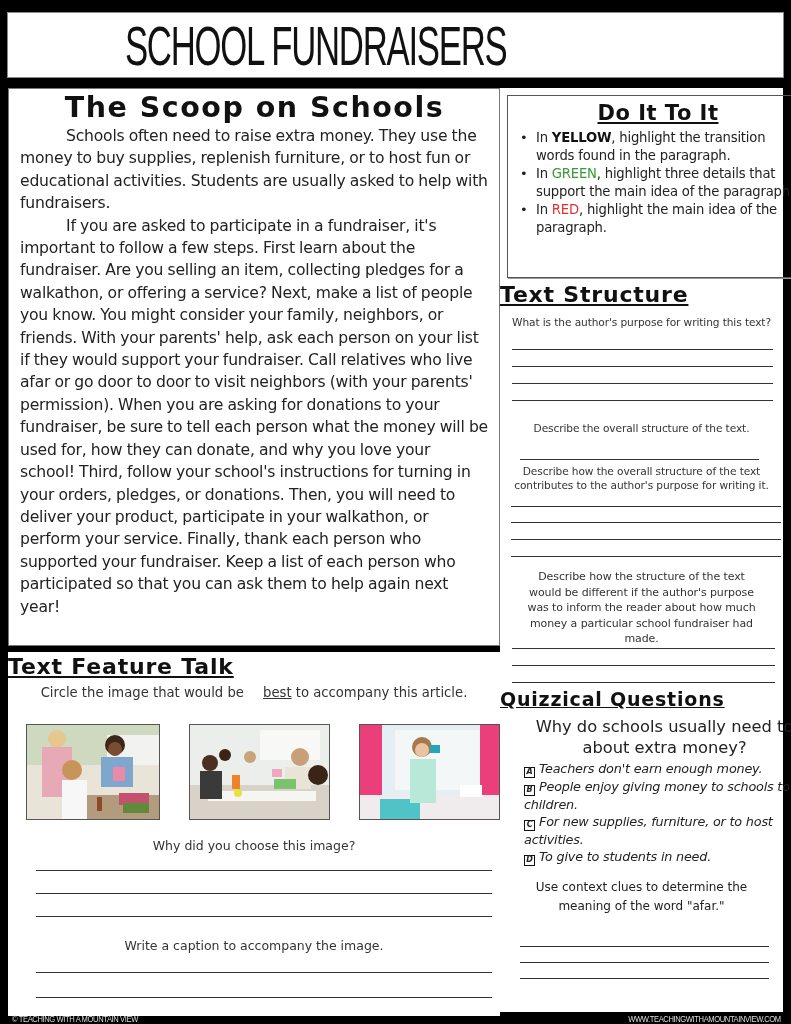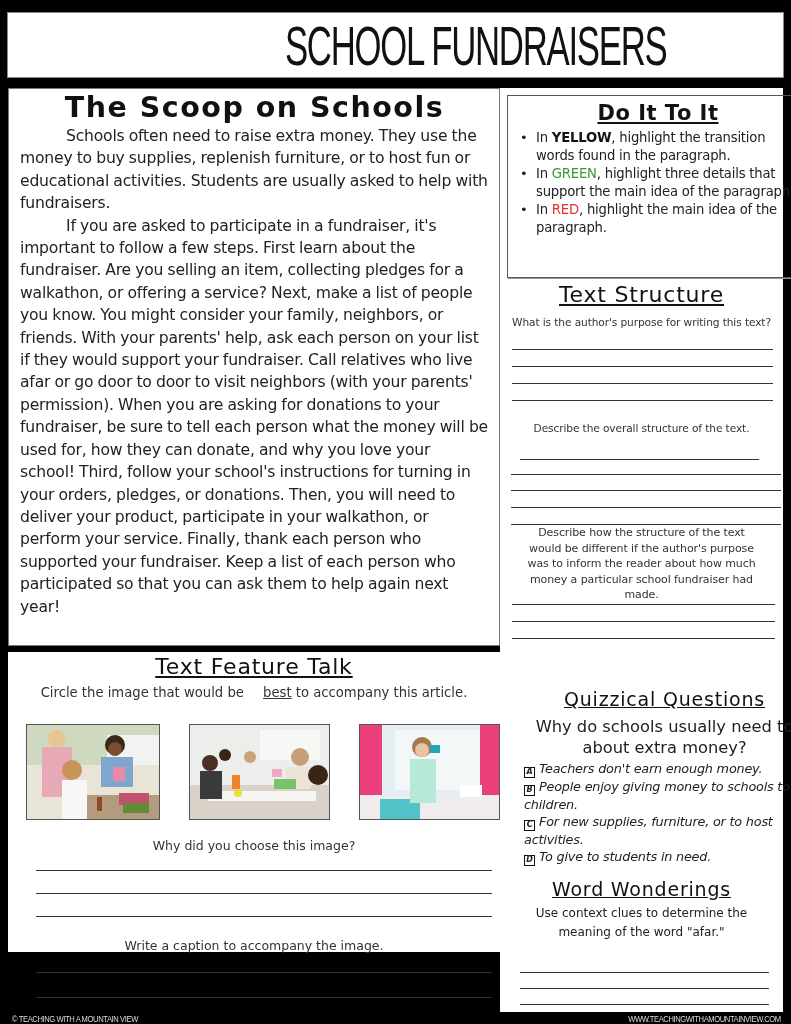--- a/index.html
+++ b/index.html
@@ -1,45 +1,45 @@
 <!DOCTYPE html>
 <html><head>
 <meta charset="utf-8">
 <style>
   * { box-sizing: border-box; margin: 0; padding: 0; }
   html, body { width: 791px; height: 1024px; overflow: hidden; }
   body { background: #000; position: relative; font-family: "DejaVu Sans", sans-serif; color: #222; }
 
-  .title-bar { position: absolute; left: 7px; top: 12px; width: 777px; height: 66px; background: #fff; border: 1px solid #888; display: flex; align-items: center; justify-content: flex-end; }
+  .title-bar { position: absolute; left: 7px; top: 12px; width: 777px; height: 66px; background: #fff; border: 1px solid #888; display: flex; align-items: center; justify-content: flex-start; }
   .title-bar h1 { font-family: "Liberation Sans", sans-serif; font-weight: 400; font-size: 56px; letter-spacing: -2px; transform: scaleX(0.62); white-space: nowrap; color: #111; }
 
   .article { position: absolute; left: 8px; top: 88px; width: 492px; height: 558px; background: #fff; border: 1px solid #777; overflow: hidden; padding: 2px 10px 0 11px; }
   .article h2 { font-family: "DejaVu Sans", sans-serif; font-weight: 900; font-size: 28.5px; text-align: center; letter-spacing: 1.5px; line-height: 34px; color: #111; }
   .article p { font-size: 15.6px; line-height: 22.4px; color: #222; letter-spacing: -0.2px; word-spacing: -0.5px; }
   .article p.indent { text-indent: 46px; }
   .article-shadow { position: absolute; left: 0; top: 640px; width: 505px; height: 12px; background: #000; }
 
   .right-panel { position: absolute; left: 500px; top: 88px; width: 283px; height: 924px; background: #fff; }
   .doit { position: absolute; left: 7px; top: 7px; width: 300px; height: 183px; border: 1.5px solid #555; box-shadow: 1px 1px 0 #999; padding: 4px 8px 0 10px; }
   .doit h3 { font-weight: 700; font-size: 21px; text-align: center; text-decoration: underline; letter-spacing: 0.5px; line-height: 26px; color: #111; }
   .doit ul { list-style: none; margin-top: 3px; }
   .doit li { position: relative; padding-left: 18px; font-size: 13.2px; line-height: 18px; color: #222; letter-spacing: -0.2px; }
   .doit li::before { content: "•"; position: absolute; left: 2px; top: 0; font-size: 13px; }
   .c-yellow { font-weight: 700; color: #111; }
   .c-red { color: #e53030; }
   .c-green { color: #3c9a36; }
 
-  .sec-head { font-weight: 400; font-size: 22px; text-align: center; text-decoration: underline; letter-spacing: 0.8px; color: #111; line-height: 26px; }
+  .sec-head { font-weight: 700; font-size: 22px; text-decoration: underline; letter-spacing: 0.8px; color: #111; line-height: 26px; }
   .small-q { font-size: 10.6px; text-align: center; color: #333; line-height: 14px; letter-spacing: -0.1px; }
   .wline { height: 0; border-top: 1.5px solid #333; }
 
   .ts { position: absolute; left: 0; top: 192px; width: 283px; }
   .ts .sec-head { margin-top: 2px; }
 
-  .bottom-left { position: absolute; left: 8px; top: 652px; width: 492px; height: 300px; background: #fff; }
+  .bottom-left { position: absolute; left: 8px; top: 652px; width: 492px; height: 364px; background: #fff; }
   .tft-head { position: absolute; top: 2px; left: 0; width: 100%; }
   .tft-instr { position: absolute; top: 33px; left: 0; width: 100%; font-size: 13.2px; text-align: center; color: #333; }
   .tft-instr u { text-decoration: underline; padding-left: 15px; }
   .photo { position: absolute; top: 72px; height: 96px; border: 1px solid #555; overflow: hidden; }
   .q-center { position: absolute; left: 0; width: 100%; text-align: center; font-size: 12.5px; color: #333; }
 
   .footer-left { position: absolute; left: 12px; top: 1013px; font-family: "Liberation Sans", sans-serif; font-size: 9.5px; color: #ddd; letter-spacing: -0.5px; transform: scaleX(0.8); transform-origin: left; white-space: nowrap; }
   .footer-right { position: absolute; right: 10px; top: 1013px; font-family: "Liberation Sans", sans-serif; font-size: 9.5px; color: #ddd; letter-spacing: -0.5px; transform: scaleX(0.8); transform-origin: right; white-space: nowrap; }
 
   .qq { position: absolute; left: 0; top: 598px; width: 329px; }
@@ -81,47 +81,47 @@
     <div style="padding:0 10px 0 12px;">
       <div class="wline" style="margin-top:20px;"></div>
       <div class="wline" style="margin-top:16px;"></div>
       <div class="wline" style="margin-top:16px;"></div>
       <div class="wline" style="margin-top:16px;"></div>
     </div>
     <div class="small-q" style="margin-top:20px;">Describe the overall structure of the text.</div>
     <div style="padding:0 24px 0 20px;">
       <div class="wline" style="margin-top:24px;"></div>
     </div>
+    <div class="small-q" style="margin-top:4px; padding:0 10px;">Describe how the overall structure of the text contributes to the author's purpose for writing it.</div>
     <div style="padding:0 2px 0 11px;">
       <div class="wline" style="margin-top:14px;"></div>
       <div class="wline" style="margin-top:15px;"></div>
       <div class="wline" style="margin-top:16px;"></div>
       <div class="wline" style="margin-top:16px;"></div>
     </div>
-    <div class="small-q" style="margin-top:0; padding:0 22px; line-height:15.5px; font-size:11px;">Describe how the structure of the text would be different if the author's purpose was to inform the reader about how much money a particular school fundraiser had made.</div>
+    <div class="small-q" style="margin-top:12px; padding:0 22px; line-height:15.5px; font-size:11px;">Describe how the structure of the text would be different if the author's purpose was to inform the reader about how much money a particular school fundraiser had made.</div>
     <div style="padding:0 8px 0 12px;">
       <div class="wline" style="margin-top:1px;"></div>
       <div class="wline" style="margin-top:16px;"></div>
       <div class="wline" style="margin-top:16px;"></div>
     </div>
   </div>
 
   <div class="qq">
     <div class="sec-head" style="font-size:19px;">Quizzical Questions</div>
     <div class="question">Why do schools usually need to about extra money?</div>
     <ul>
       <li><span class="opt-box">A</span><span>Teachers don't earn enough money.</span></li>
       <li><span class="opt-box">B</span><span>People enjoy giving money to schools to help children.</span></li>
       <li><span class="opt-box">C</span><span>For new supplies, furniture, or to host activities.</span></li>
       <li><span class="opt-box">D</span><span>To give to students in need.</span></li>
     </ul>
   </div>
 
   <div class="ww">
-    <div class="sec-head" style="font-size:19px;">Word Wonderings</div>
     <div class="desc">Use context clues to determine the meaning of the word "afar."</div>
     <div style="padding:0 14px 0 20px;">
       <div class="wline" style="margin-top:30px;"></div>
       <div class="wline" style="margin-top:15px;"></div>
       <div class="wline" style="margin-top:15px;"></div>
     </div>
   </div>
 </div>
 
 <div class="bottom-left">

